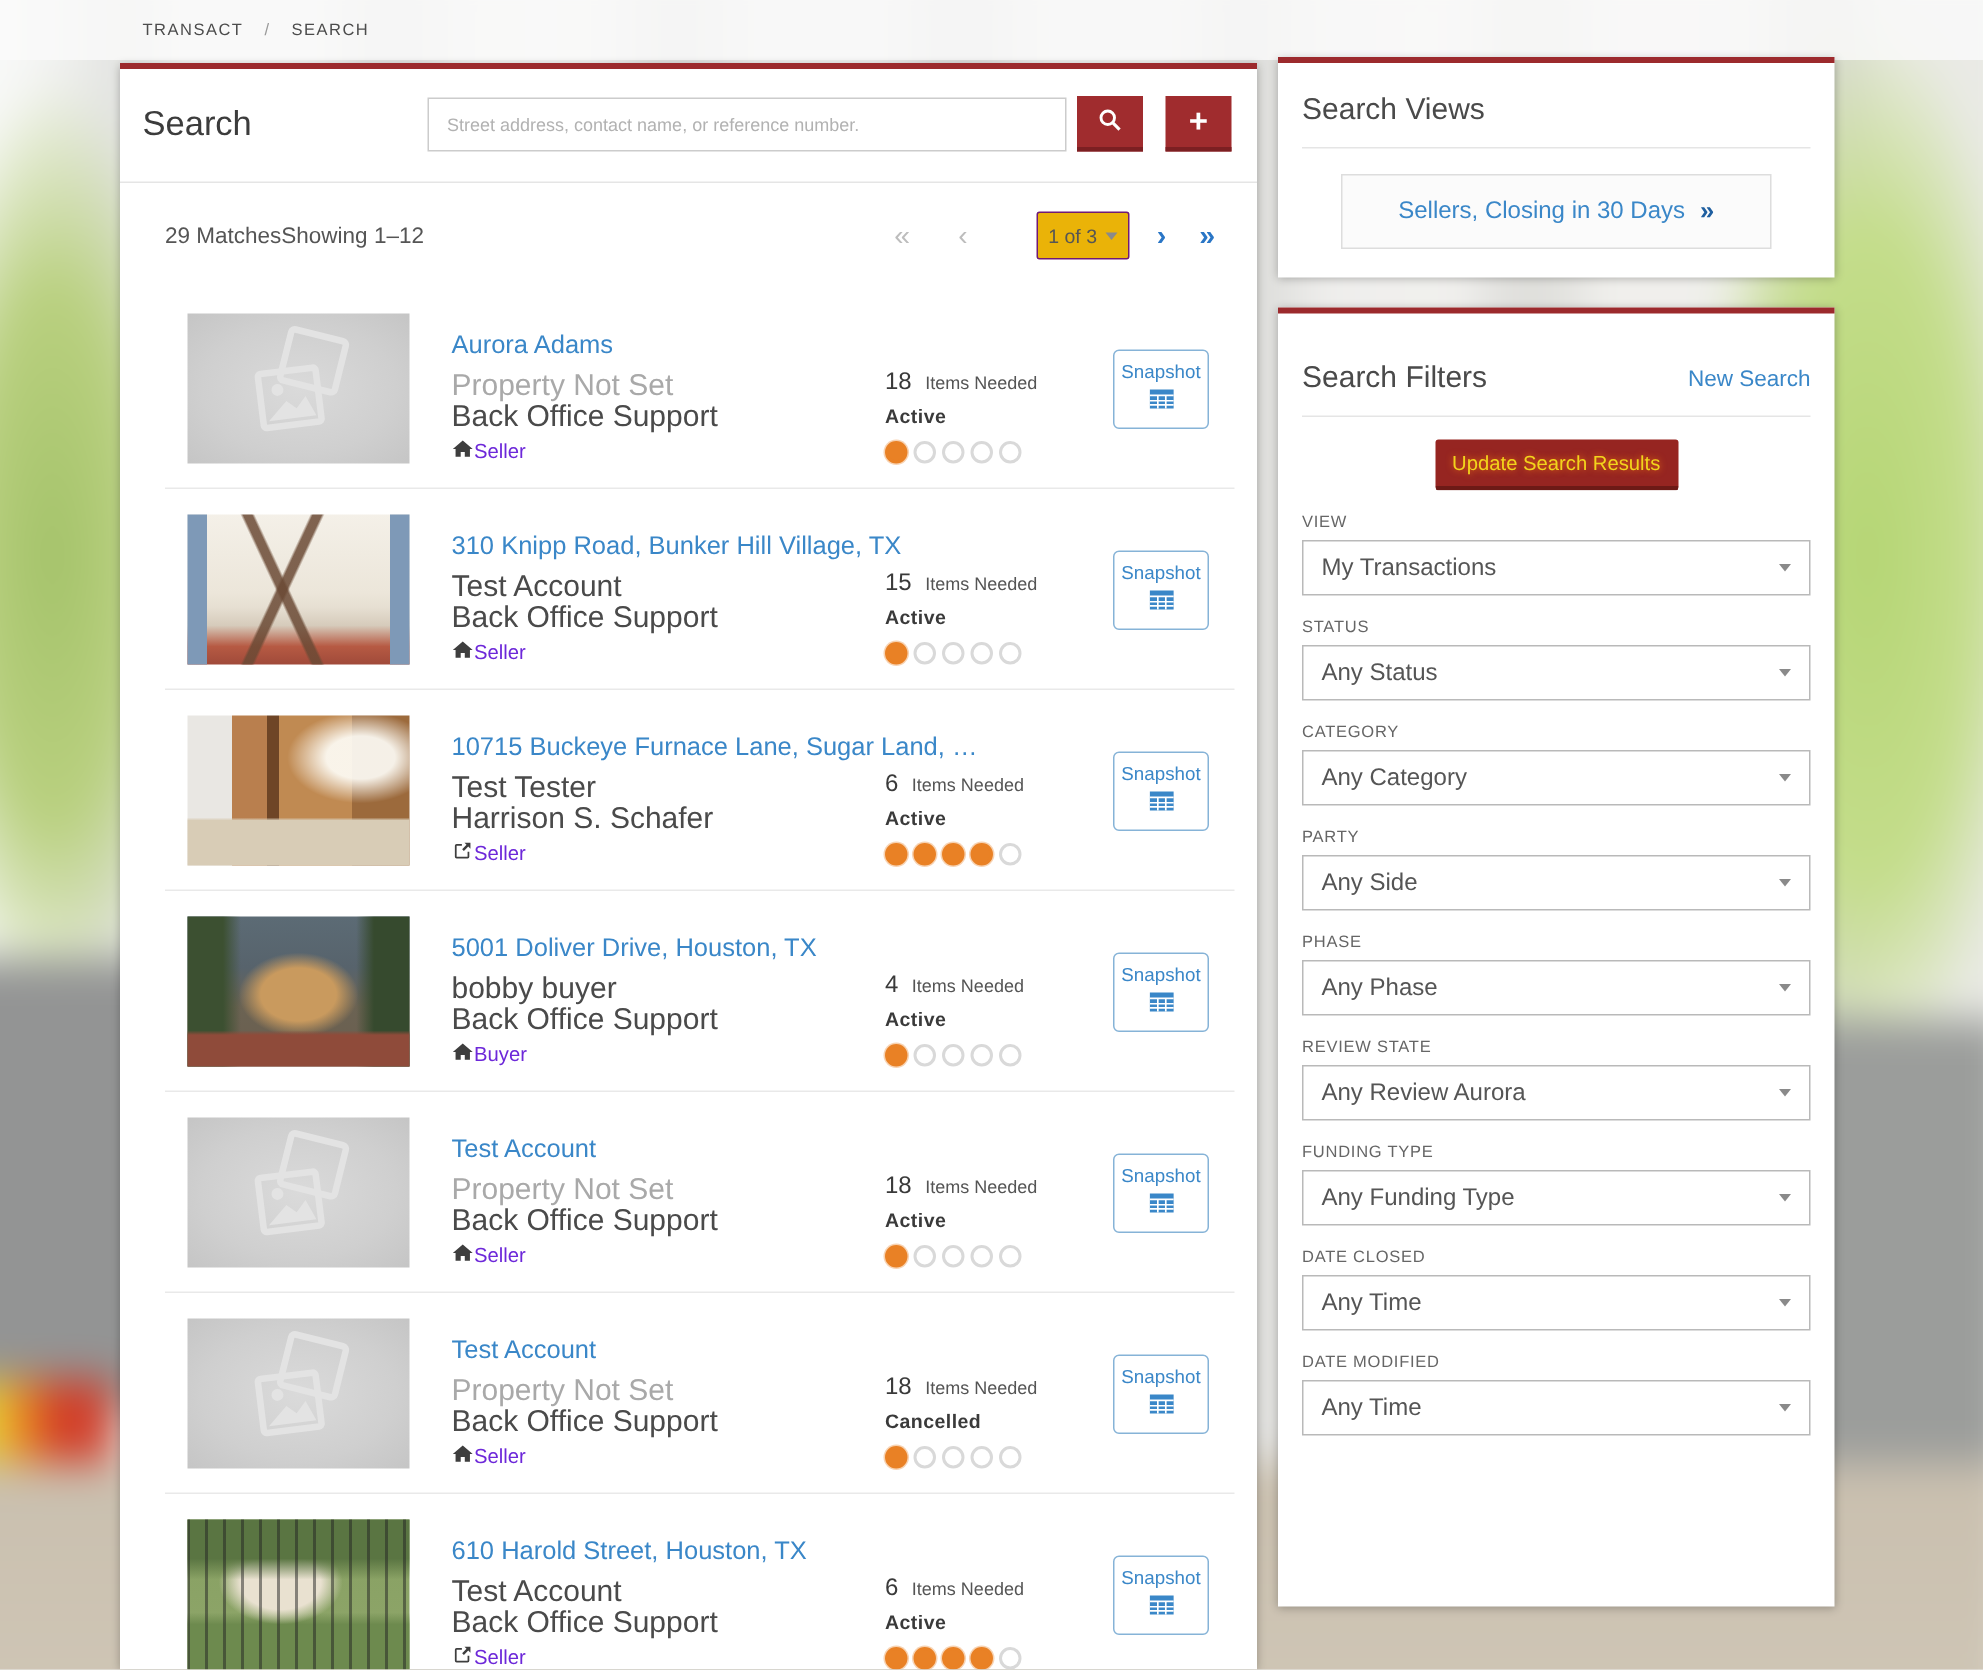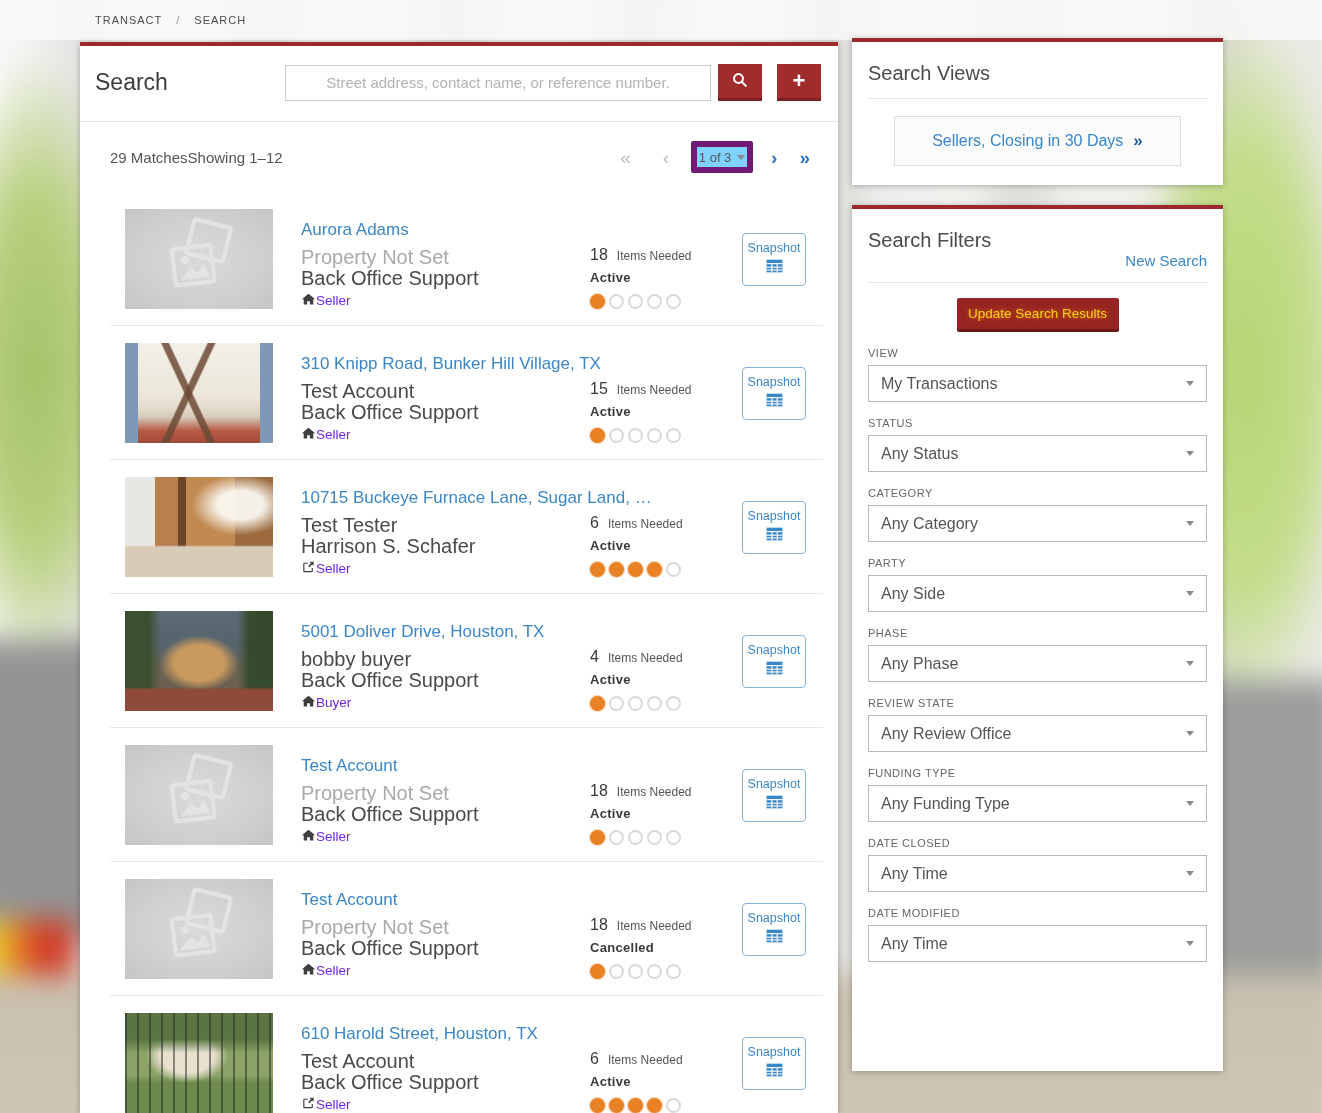--- a/index.html
+++ b/index.html
@@ -34,39 +34,39 @@
   .breadcrumb .sep { color:#9a9a9a; }
 
   .panel { position:absolute; background:#fff; border-top:4px solid #9c2a2d;
     box-shadow:0 1px 6px rgba(0,0,0,.28); z-index:3; }
 
   
   .main-panel { left:80px; top:42px; width:758px; height:1071px; overflow:hidden; }
   .search-header { display:flex; align-items:center; padding:18px 16px 20px 15px; }
   .search-title { font-size:23px; font-weight:400; color:#3c3c3c; width:190px; }
   .search-input { width:426px; height:36px; border:1px solid #ccc; padding:0 12px;
-    font-size:15px; color:#444; font-family:"Liberation Sans",sans-serif; background:#fff;text-align:center; }
+    font-size:12px; color:#444; font-family:"Liberation Sans",sans-serif; background:#fff; }
   .search-input::placeholder { color:#b2b2b2; }
   .btn-red { width:44px; height:37px; background:#a02c2e; border:none; border-bottom:3px solid #7c1f22;
     display:flex; align-items:center; justify-content:center; cursor:pointer; }
   .btn-search { margin-left:7px; }
   .btn-add { margin-left:15px; color:#fff; font-size:22px; font-weight:bold; line-height:1; }
   .hdr-divider { border-top:1px solid #e5e5e5; }
 
   .results-toolbar { height:70px; display:flex; align-items:center; padding:0 24px 0 30px; }
   .matches { font-size:15px; color:#555; }
   .showing { font-size:15px; color:#555; }
   .pager { margin-left:auto; display:flex; align-items:center; }
   .pg-arrow { font-size:19px; line-height:1; cursor:pointer; padding:0 4px; }
   .pg-dis { color:#bdbdbd; }
   .pg-act { color:#2a76c6; font-weight:bold; }
   .pg-first { margin-right:24px; } .pg-prev { margin-right:18px; }
   .pg-next { margin-left:14px; } .pg-last { margin-left:14px; }
-  .pg-select { width:62px; height:32px; border:6px solid #701a75; border-radius:2px; background:#7dd3fc;
-    display:flex; align-items:center; justify-content:center; gap:6px; font-size:13px; color:#555; cursor:pointer; }
+  .pg-select { width:62px; height:32px; border:1px solid #701a75; border-radius:2px; background:#eab308;
+    display:flex; align-items:center; justify-content:center; gap:6px; font-size:13px; color:#555; cursor:pointer;margin-left:24px; }
   .caret { width:0; height:0; border-left:4px solid transparent; border-right:4px solid transparent;
     border-top:5px solid #8a8a8a; }
 
   
   .list-item { display:flex; align-items:flex-end; padding:17px 16px 17px 45px; height:134px; position:relative; }
   .list-item::after { content:""; position:absolute; left:30px; right:15px; bottom:0; border-bottom:1px solid #e9e9e9; }
   .thumb { width:148px; height:100px; flex:none; margin-right:28px; display:flex;
     align-items:center; justify-content:center; overflow:hidden; cursor:pointer; }
   .ph-placeholder { background:radial-gradient(ellipse at center,#dadada 0%,#cfcfcf 62%,#c5c5c5 100%); }
   .ph-living { background:
@@ -112,21 +112,21 @@
   
   .views-panel { left:852px; top:38px; width:371px; height:147px; }
   .side-title { font-size:20px; font-weight:400; color:#4a4a4a; padding:20px 16px 13px; }
   .side-divider { border-top:1px solid #e5e5e5; margin:0 16px; }
   .view-box { margin:17px 42px 0; height:50px; border:1px solid #ddd; background:#fbfbfb;
     display:flex; align-items:center; justify-content:center; gap:10px; cursor:pointer; }
   .view-link { font-size:16px; color:#3a87c8; }
   .view-chevrons { font-size:17px; font-weight:bold; color:#1f5fa0; }
 
   .filters-panel { left:852px; top:205px; width:371px; height:866px; }
-  .filters-header { display:flex; align-items:flex-start; padding:20px 16px 13px;flex-direction:column; }
+  .filters-header { display:flex; align-items:center; padding:32px 16px 13px; }
   .filters-title { font-size:20px; font-weight:400; color:#4a4a4a; }
   .new-search { margin-left:auto; font-size:15px; color:#3a87c8; text-decoration:none; cursor:pointer; }
   .update-btn { display:block; margin:15px auto 10px; width:162px; height:34px;
     background:#962521; border:none; border-bottom:3px solid #6d1a16; border-radius:2px;
     color:#f2d41c; font-size:13.5px; font-family:"Liberation Sans",sans-serif;
     text-shadow:0 0 5px rgba(255,130,20,.9); cursor:pointer; }
   .filter-group { margin:15px 16px 0; }
   .filter-label { font-size:11px; letter-spacing:.5px; color:#666; margin-bottom:6px; text-transform:uppercase; }
   .filter-select { height:37px; border:1px solid #b9b9b9; background:#fff; display:flex; align-items:center;
     padding:0 12px; font-size:16px; color:#555; cursor:pointer; }
@@ -616,21 +616,21 @@
     <div class="filter-label">PHASE</div>
     <div class="filter-select">
       <span>Any Phase</span>
       <span class="caret"></span>
     </div>
   </div>
 
   <div class="filter-group">
     <div class="filter-label">REVIEW STATE</div>
     <div class="filter-select">
-      <span>Any Review Office</span>
+      <span>Any Review Aurora</span>
       <span class="caret"></span>
     </div>
   </div>
 
   <div class="filter-group">
     <div class="filter-label">FUNDING TYPE</div>
     <div class="filter-select">
       <span>Any Funding Type</span>
       <span class="caret"></span>
     </div>

